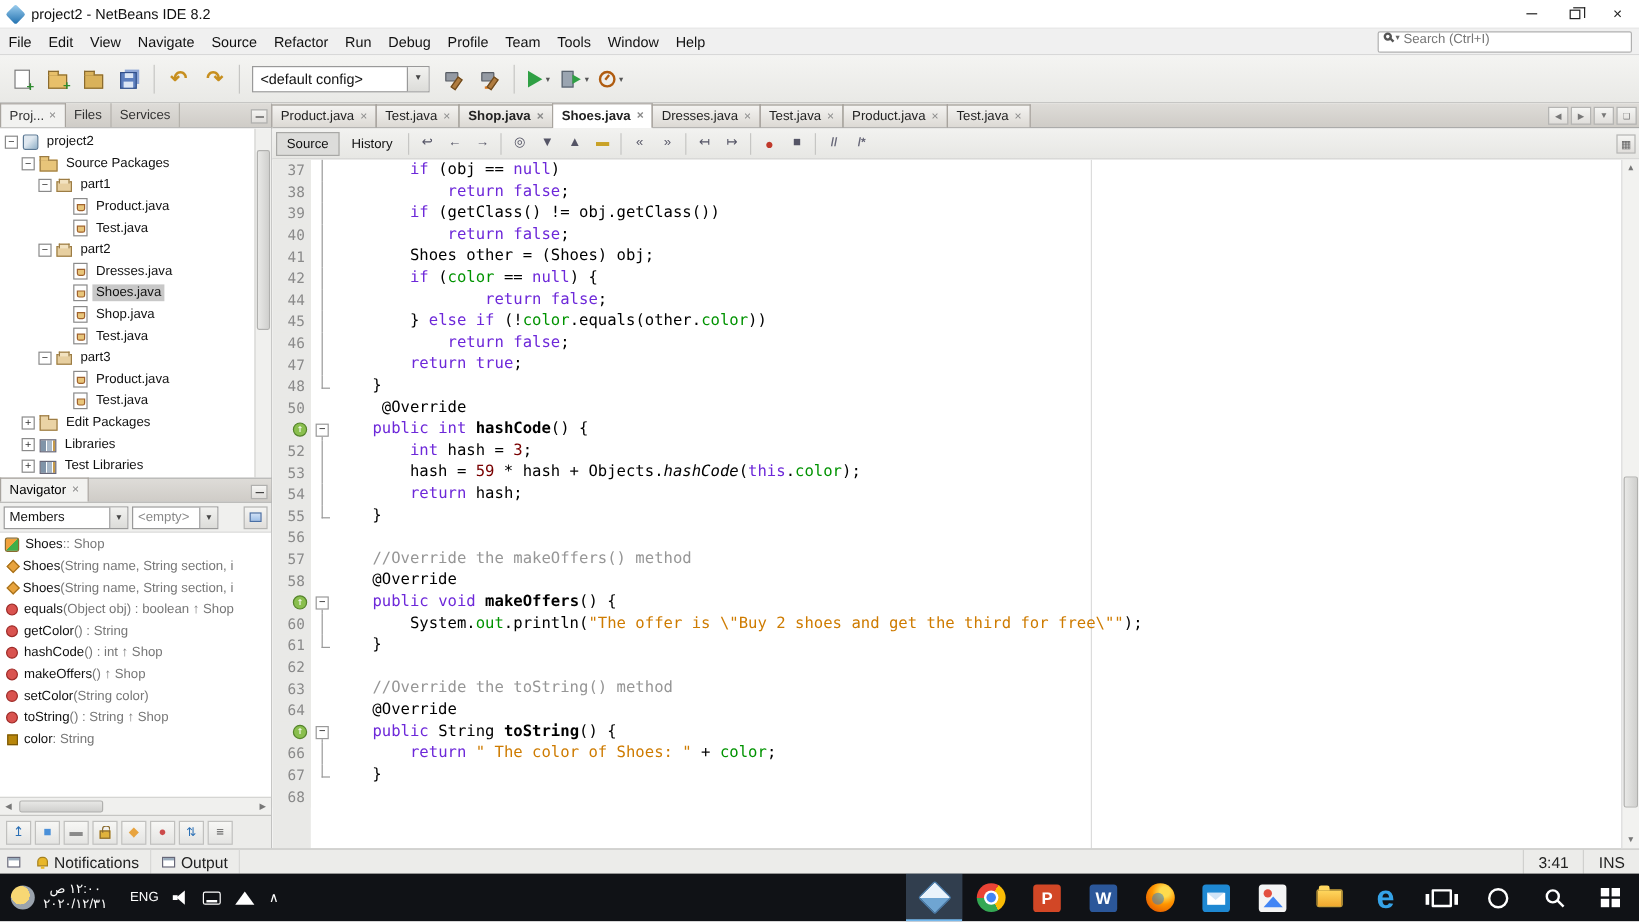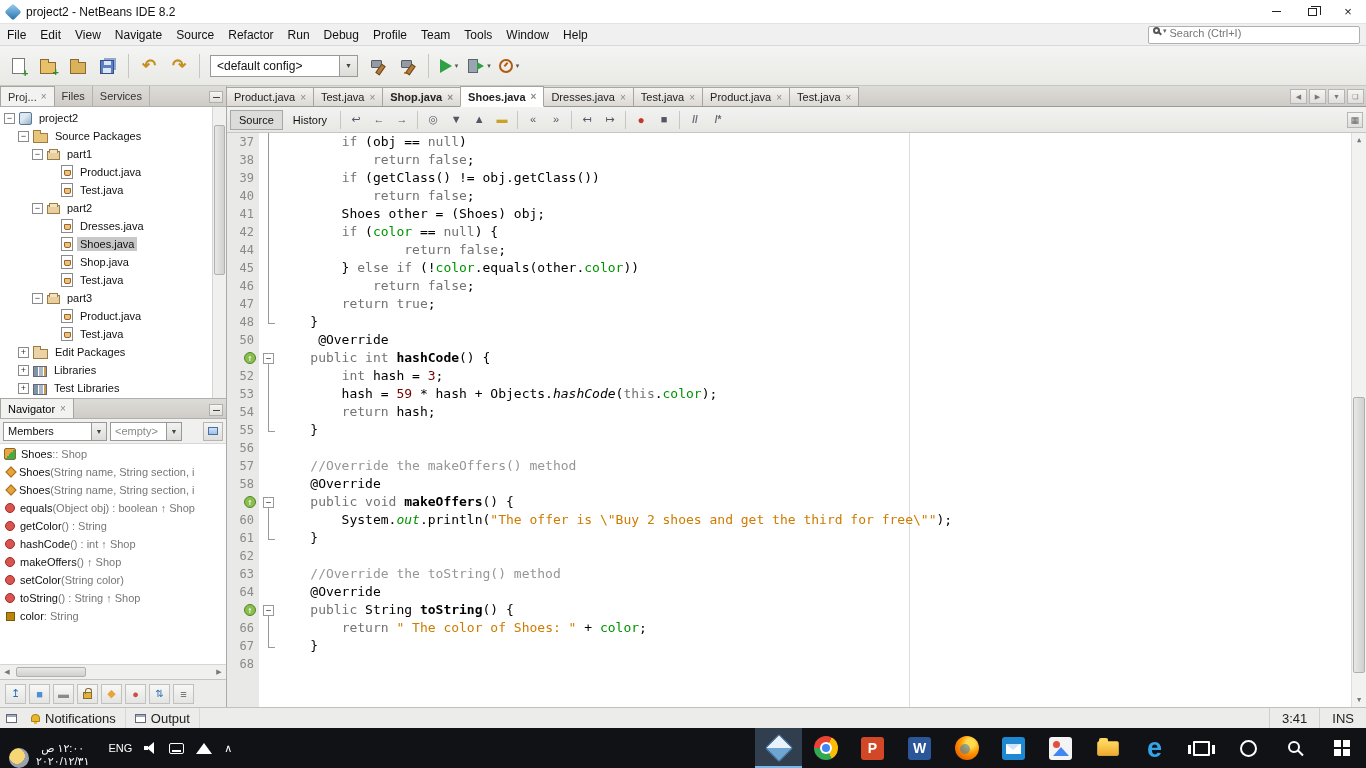--- a/index.html
+++ b/index.html
@@ -144,42 +144,42 @@
   .cl{display:flex;height:18px;line-height:18px}
   .num{width:32px;flex:none;background:#e9e9e7;color:#8a8a8a;text-align:right;padding-right:5px;font-size:12px}
   .num.glyph{display:flex;align-items:center;justify-content:flex-end;padding-right:3px}
   .ovr{display:inline-block;width:12px;height:12px;border-radius:50%;background:#8abf4e;border:1px solid #55842c;color:#fff;font-size:9px;line-height:11px;text-align:center}
   .fold{width:20px;flex:none;position:relative}
   .fold.l::before{content:'';position:absolute;left:9px;top:0;bottom:0;border-left:1px solid #999}
   .fold.e::before{content:'';position:absolute;left:9px;top:0;width:6px;height:10px;border-left:1px solid #999;border-bottom:1px solid #999}
   .fold.b::after{content:'';position:absolute;left:9px;top:15px;bottom:0;border-left:1px solid #999}
   .fbox{position:absolute;left:4px;top:4px;width:11px;height:11px;border:1px solid #999;background:#fff;font-size:9px;line-height:9px;text-align:center;color:#333}
   .ct{white-space:pre}
-  .tk-kw{color:#737373}.tk-pl{color:#000}.tk-fd{color:#009300}.tk-st{color:#ce7b00}
+  .tk-kw{color:#6d28d9}.tk-pl{color:#000}.tk-fd{color:#009300}.tk-st{color:#ce7b00}
   .tk-cm{color:#969696}.tk-nm{color:#780000}.tk-md{font-weight:bold;color:#000}
-  .tk-it{font-style:italic;color:#000}.tk-gi{color:#009300;font-style:italic}
+  .tk-it{font-style:italic;color:#000}.tk-gi{color:#009300;}
   .vscroll{position:absolute;right:0;top:0;bottom:0;width:15px;background:#f2f2f0;border-left:1px solid #ddd;z-index:2}
   .vs-btn{height:14px;display:flex;align-items:center;justify-content:center;font-size:7px;color:#777}
   .vs-btn.down{position:absolute;bottom:0;left:0;right:0}
   .vs-thumb{position:absolute;left:1px;right:1px;top:46%;height:48%;border:1px solid #b0b0ae;background:linear-gradient(90deg,#e8e8e6,#d0d0ce);border-radius:2px}
 
   
   .statusbar{position:absolute;left:0;right:0;top:707px;height:21px;background:#ececea;border-top:1px solid #c0c0be;display:flex;align-items:center;font-size:13px;color:#222}
   .sb-ico{width:22px;display:flex;justify-content:center}
   .winico{width:11px;height:9px;border:1px solid #667;background:#fff}
   .winico::before{content:'';display:block;height:2px;background:#9ab}
   .stab{display:flex;align-items:center;gap:5px;padding:0 9px;height:100%;border-right:1px solid #d8d8d6}
   .bellico{width:9px;height:8px;background:#e8b72a;border-radius:4px 4px 0 0;position:relative;border:1px solid #a5801c}
   .bellico::after{content:'';position:absolute;bottom:-3px;left:2px;width:3px;height:2px;background:#e8b72a}
   .sb-right{margin-left:auto;display:flex;height:100%}
   .sb-box{display:flex;align-items:center;justify-content:center;padding:0 12px;border-left:1px solid #d0d0ce;height:100%}
 
   
   .taskbar{position:absolute;left:0;right:0;top:728px;height:40px;background:#101216;display:flex;align-items:stretch;color:#fff}
-  .tb-clock{display:flex;align-items:flex-end;gap:7px;padding:0 9px}
+  .tb-clock{display:flex;align-items:center;gap:7px;padding:0 9px}
   .weath{width:20px;height:20px;border-radius:50%;background:radial-gradient(circle at 40% 40%,#f7d774 45%,#9aa3ad 46%)}
   .clock-text{direction:rtl;text-align:center;font-size:11px;line-height:13px}
   .tray{display:flex;align-items:center;gap:12px;padding:0 10px;font-size:11px}
   .spkr{position:relative;width:13px;height:12px}
   .spkr::before{content:'';position:absolute;left:0;top:4px;width:4px;height:4px;background:#fff}
   .spkr::after{content:'';position:absolute;left:3px;top:0;border-top:6px solid transparent;border-bottom:6px solid transparent;border-right:7px solid #fff}
   .kbdico{width:15px;height:11px;border:1px solid #fff;border-radius:2px;position:relative}
   .kbdico::after{content:'';position:absolute;left:2px;bottom:1px;right:2px;height:2px;background:#fff}
   .wifiico{width:0;height:0;border-left:8px solid transparent;border-right:8px solid transparent;border-bottom:11px solid #fff}
   .chev{font-size:11px;color:#fff}

